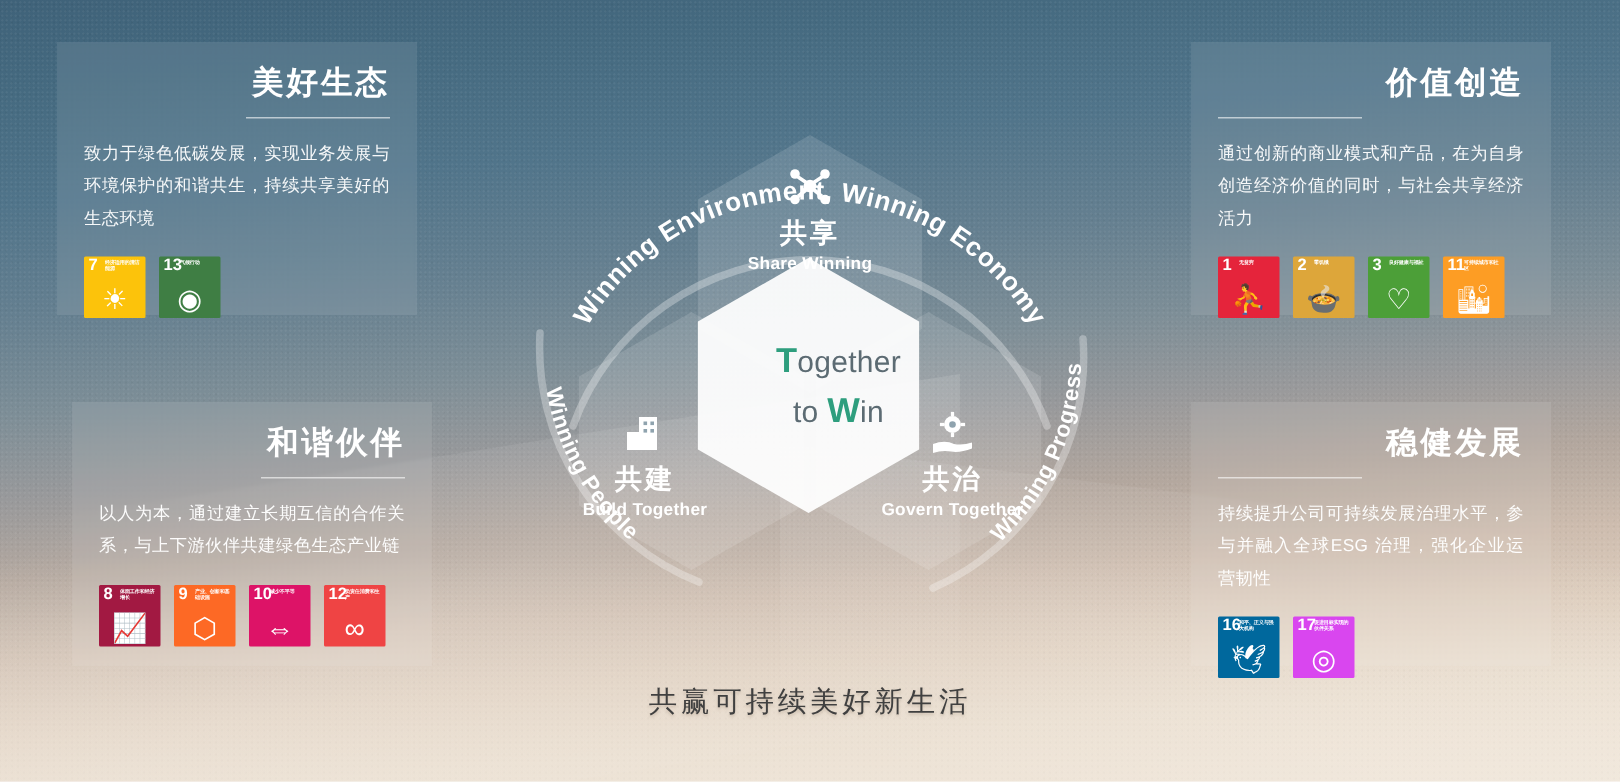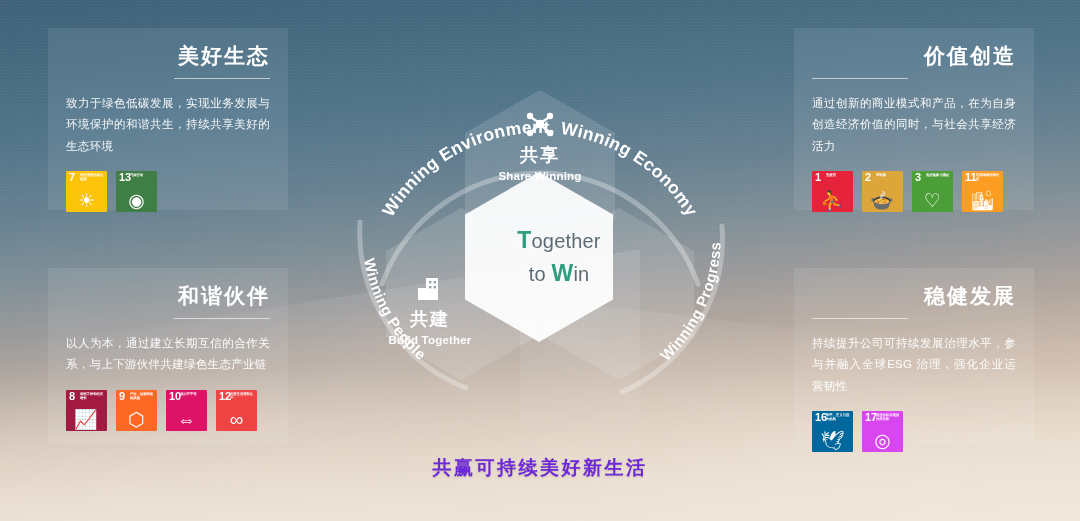--- a/index.html
+++ b/index.html
@@ -37,21 +37,21 @@
     background-image:
       radial-gradient(rgba(255,255,255,.20) .6px, transparent .7px),
       radial-gradient(rgba(0,0,0,.12) .6px, transparent .7px);
     background-size:3px 3px, 4px 4px;
     background-position:0 0, 2px 1px;}
 
   
   .panel{position:absolute;padding:16px 18px 14px 18px;
     background:rgba(255,255,255,0.085);
     backdrop-filter:blur(1px);}
-  .panel.tl{left:48px; top:28px;  width:240px; height:182px;}
+  .panel.tl{left:38px; top:28px;  width:240px; height:182px;}
   .panel.tr{left:794px;top:28px;  width:240px; height:182px;}
   .panel.bl{left:48px; top:268px; width:240px; height:176px;}
   .panel.br{left:794px;top:268px; width:240px; height:176px;}
 
   .p-title{font-size:21px;font-weight:700;color:#ffffff;letter-spacing:2px;line-height:1.1;}
   .panel.tl .p-title,.panel.bl .p-title{text-align:right;}
   .panel.tr .p-title,.panel.br .p-title{text-align:right;}
   .p-rule{height:1px;background:rgba(255,255,255,0.6);margin:11px 0 14px 0;width:96px;}
   .panel.tl .p-rule,.panel.bl .p-rule{margin-left:auto;}
   .p-desc{font-size:11.5px;line-height:1.85;color:rgba(255,255,255,0.95);
@@ -87,21 +87,21 @@
   .node .en{font-size:11.5px;font-weight:700;letter-spacing:.2px;margin-top:3px;}
   .node.top  {left:120px;top:74px;}
   .node.left {left:10px; top:238px;}
   .node.right{left:215px;top:238px;}
   .core-txt{position:absolute;left:135px;top:136px;width:148px;height:170px;
     display:flex;flex-direction:column;align-items:center;justify-content:center;
     color:#5c6b73;font-size:20px;line-height:1.45;font-weight:400;letter-spacing:.2px;padding-left:40px;}
   .core-txt b{font-weight:700;color:#2e9e7e;font-size:23px;}
 
   .tagline{position:absolute;left:0;right:0;top:455px;text-align:center;
-    font-size:19px;font-weight:700;color:#6d28d9;letter-spacing:2.5px;
+    font-size:19px;font-weight:400;color:#404040;letter-spacing:2.5px;
     text-shadow:0 1px 2px rgba(150,130,110,.35);}
 </style>
 </head>
 <body>
 
 <div class="grain"></div>
 <div class="dune-a"></div>
 <div class="dune-b"></div>
 <div class="dune-c"></div>
 
@@ -253,16 +253,35 @@
           <rect x="13" y="6" width="2.4" height="2.4" fill="#8fa3ae"></rect>
           <rect x="17.6" y="6" width="2.4" height="2.4" fill="#8fa3ae"></rect>
           <rect x="13" y="11" width="2.4" height="2.4" fill="#8fa3ae"></rect>
           <rect x="17.6" y="11" width="2.4" height="2.4" fill="#8fa3ae"></rect>
         </svg>
       </div>
       <div class="cn">共建</div>
       <div class="en">Build Together</div>
     </div>
 
+    <div class="node right">
+      <div class="ic">
+        <svg width="32" height="30" viewBox="0 0 32 30" fill="#fff">
+          <g transform="translate(16,9)">
+            <circle r="5.6"></circle>
+            <circle r="2.2" fill="#8fa3ae"></circle>
+            <g>
+              <rect x="-1.1" y="-8.4" width="2.2" height="3"></rect>
+              <rect x="-1.1" y="5.4" width="2.2" height="3"></rect>
+              <rect x="-8.4" y="-1.1" width="3" height="2.2"></rect>
+              <rect x="5.4" y="-1.1" width="3" height="2.2"></rect>
+            </g>
+          </g>
+          <path d="M3 22 q8 -3 14 0 q6 1 12 -1 l0 4 q-8 3 -14 2 q-6 -1 -12 1 z"></path>
+        </svg>
+      </div>
+      <div class="cn">共治</div>
+      <div class="en">Govern Together</div>
+    </div>
   </div>
 </div>
 
 <div class="tagline">共赢可持续美好新生活</div>
 
 </body></html>

